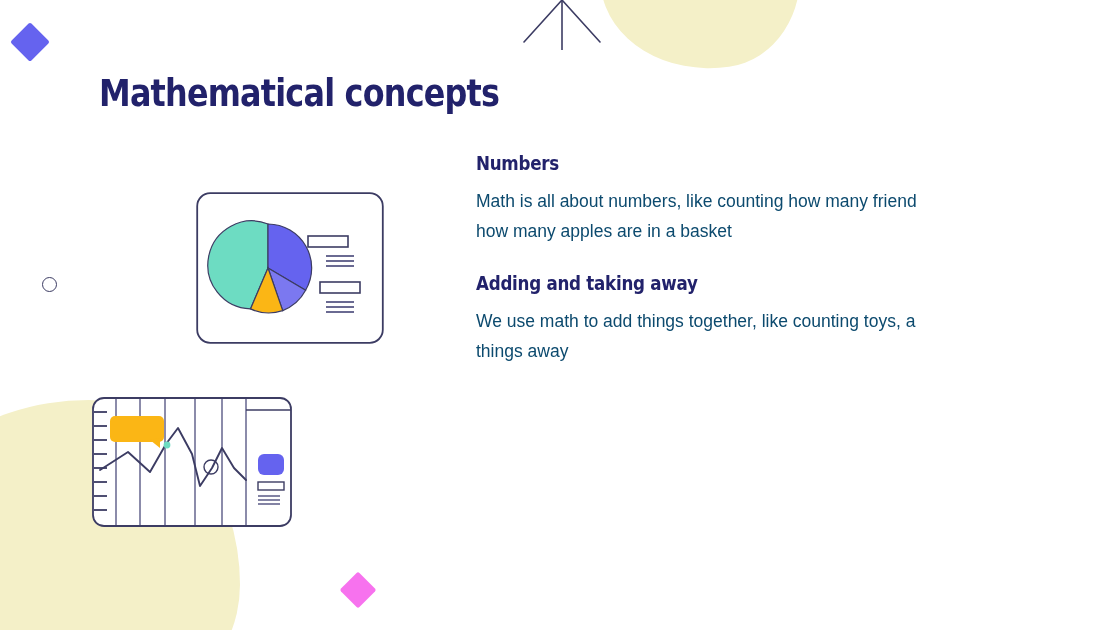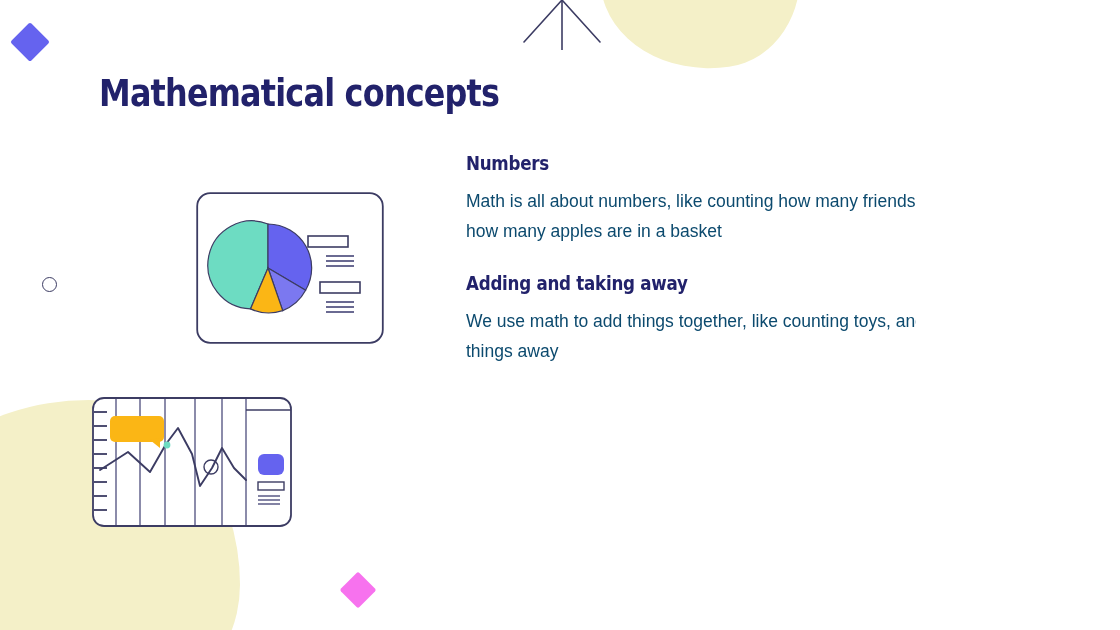--- a/index.html
+++ b/index.html
@@ -94,21 +94,21 @@
     position: absolute;
     left: 88px;
     top: 396px;
     width: 206px;
     height: 134px;
   }
 
   
   .content {
     position: absolute;
-    left: 466px;
+    left: 476px;
     top: 152px;
     width: 560px;
   }
   .block { margin-bottom: 26px; }
   .block:last-child { margin-bottom: 0; }
   .block h2 {
     margin: 0 0 12px 0;
     font-family: "DejaVu Sans", sans-serif;
     font-size: 19px;
     font-weight: 700;

